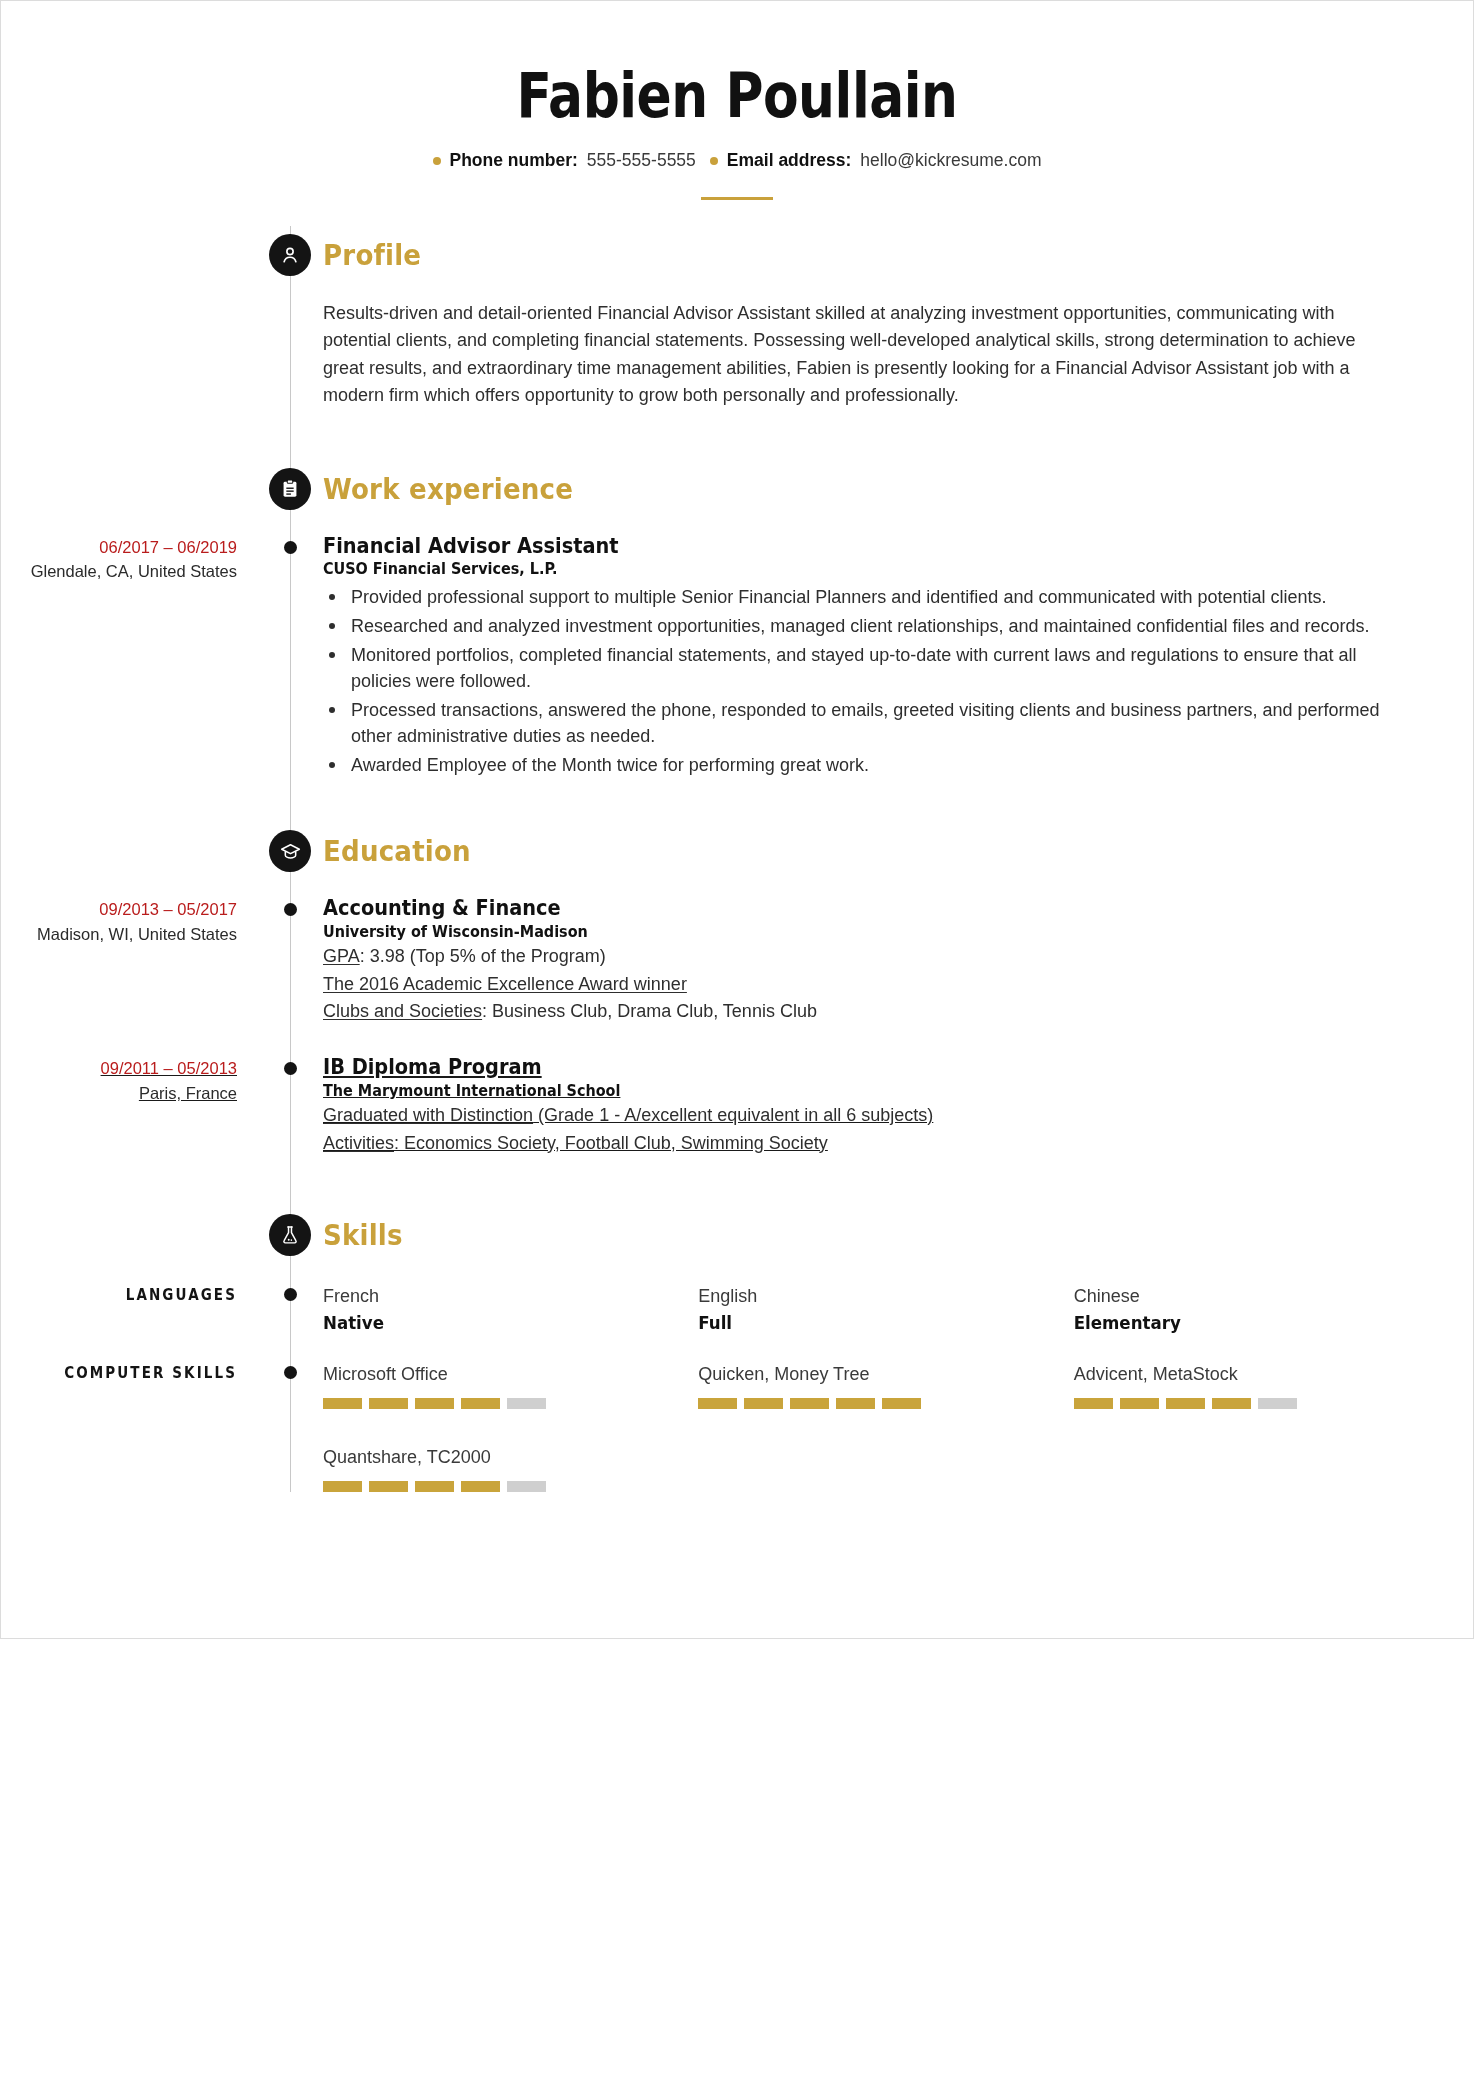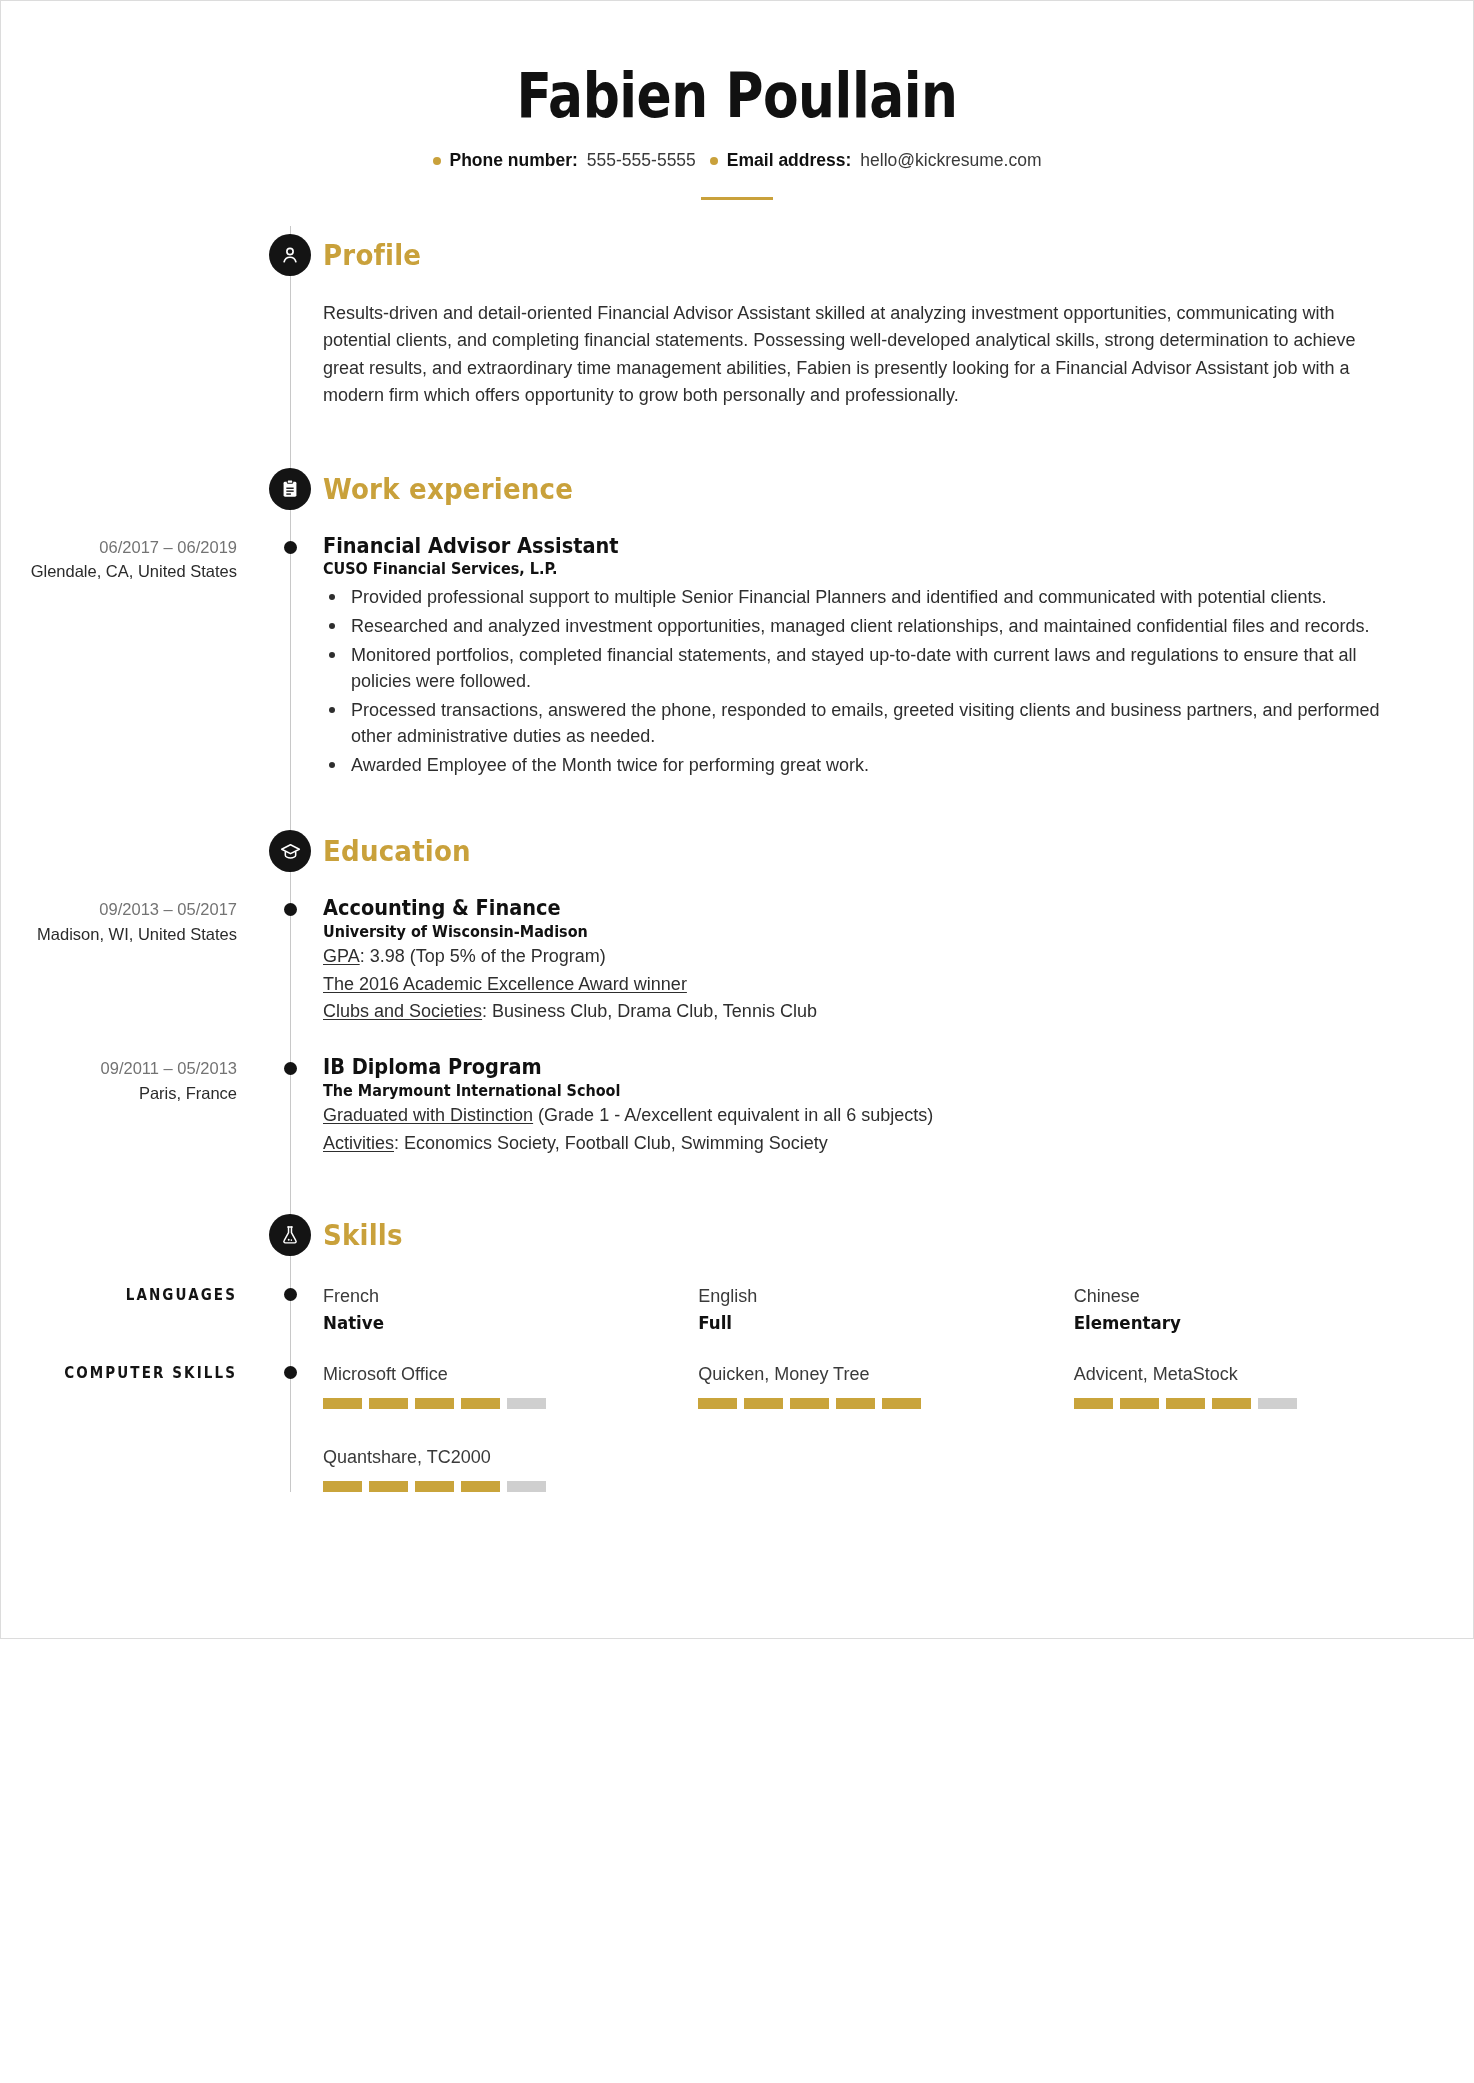--- a/index.html
+++ b/index.html
@@ -135,21 +135,21 @@
   }
   .entry-left {
     width: 262px;
     flex: none;
     text-align: right;
     padding-right: 26px;
     padding-top: 3px;
   }
   .entry-date {
     font-size: 16.5px;
-    color: #737373;
+    color: #b91c1c;
     line-height: 1.5;
     white-space: nowrap;
   }
   .entry-place {
     font-size: 16.5px;
     color: #2b2b2b;
     line-height: 1.55;
     white-space: nowrap;
   }
   .entry-marker {
@@ -383,21 +383,21 @@
           </div>
           <div class="detail-line">
             <span class="u">The 2016 Academic Excellence Award winner</span><span></span>
           </div>
           <div class="detail-line">
             <span class="u">Clubs and Societies</span><span>: Business Club, Drama Club, Tennis Club</span>
           </div>
         </div>
       </div>
 
-      <div class="entry" style="margin-top:28px;">
+      <div class="entry" style="margin-top:28px;text-decoration:underline;">
         <div class="entry-left">
           <div class="entry-date">09/2011 – 05/2013</div>
           <div class="entry-place">Paris, France</div>
         </div>
         <div class="entry-marker"></div>
         <div class="entry-right">
           <div class="entry-title">IB Diploma Program</div>
           <div class="entry-org">The Marymount International School</div>
           <div class="detail-line">
             <span class="u">Graduated with Distinction</span><span> (Grade 1 - A/excellent equivalent in all 6 subjects)</span>

